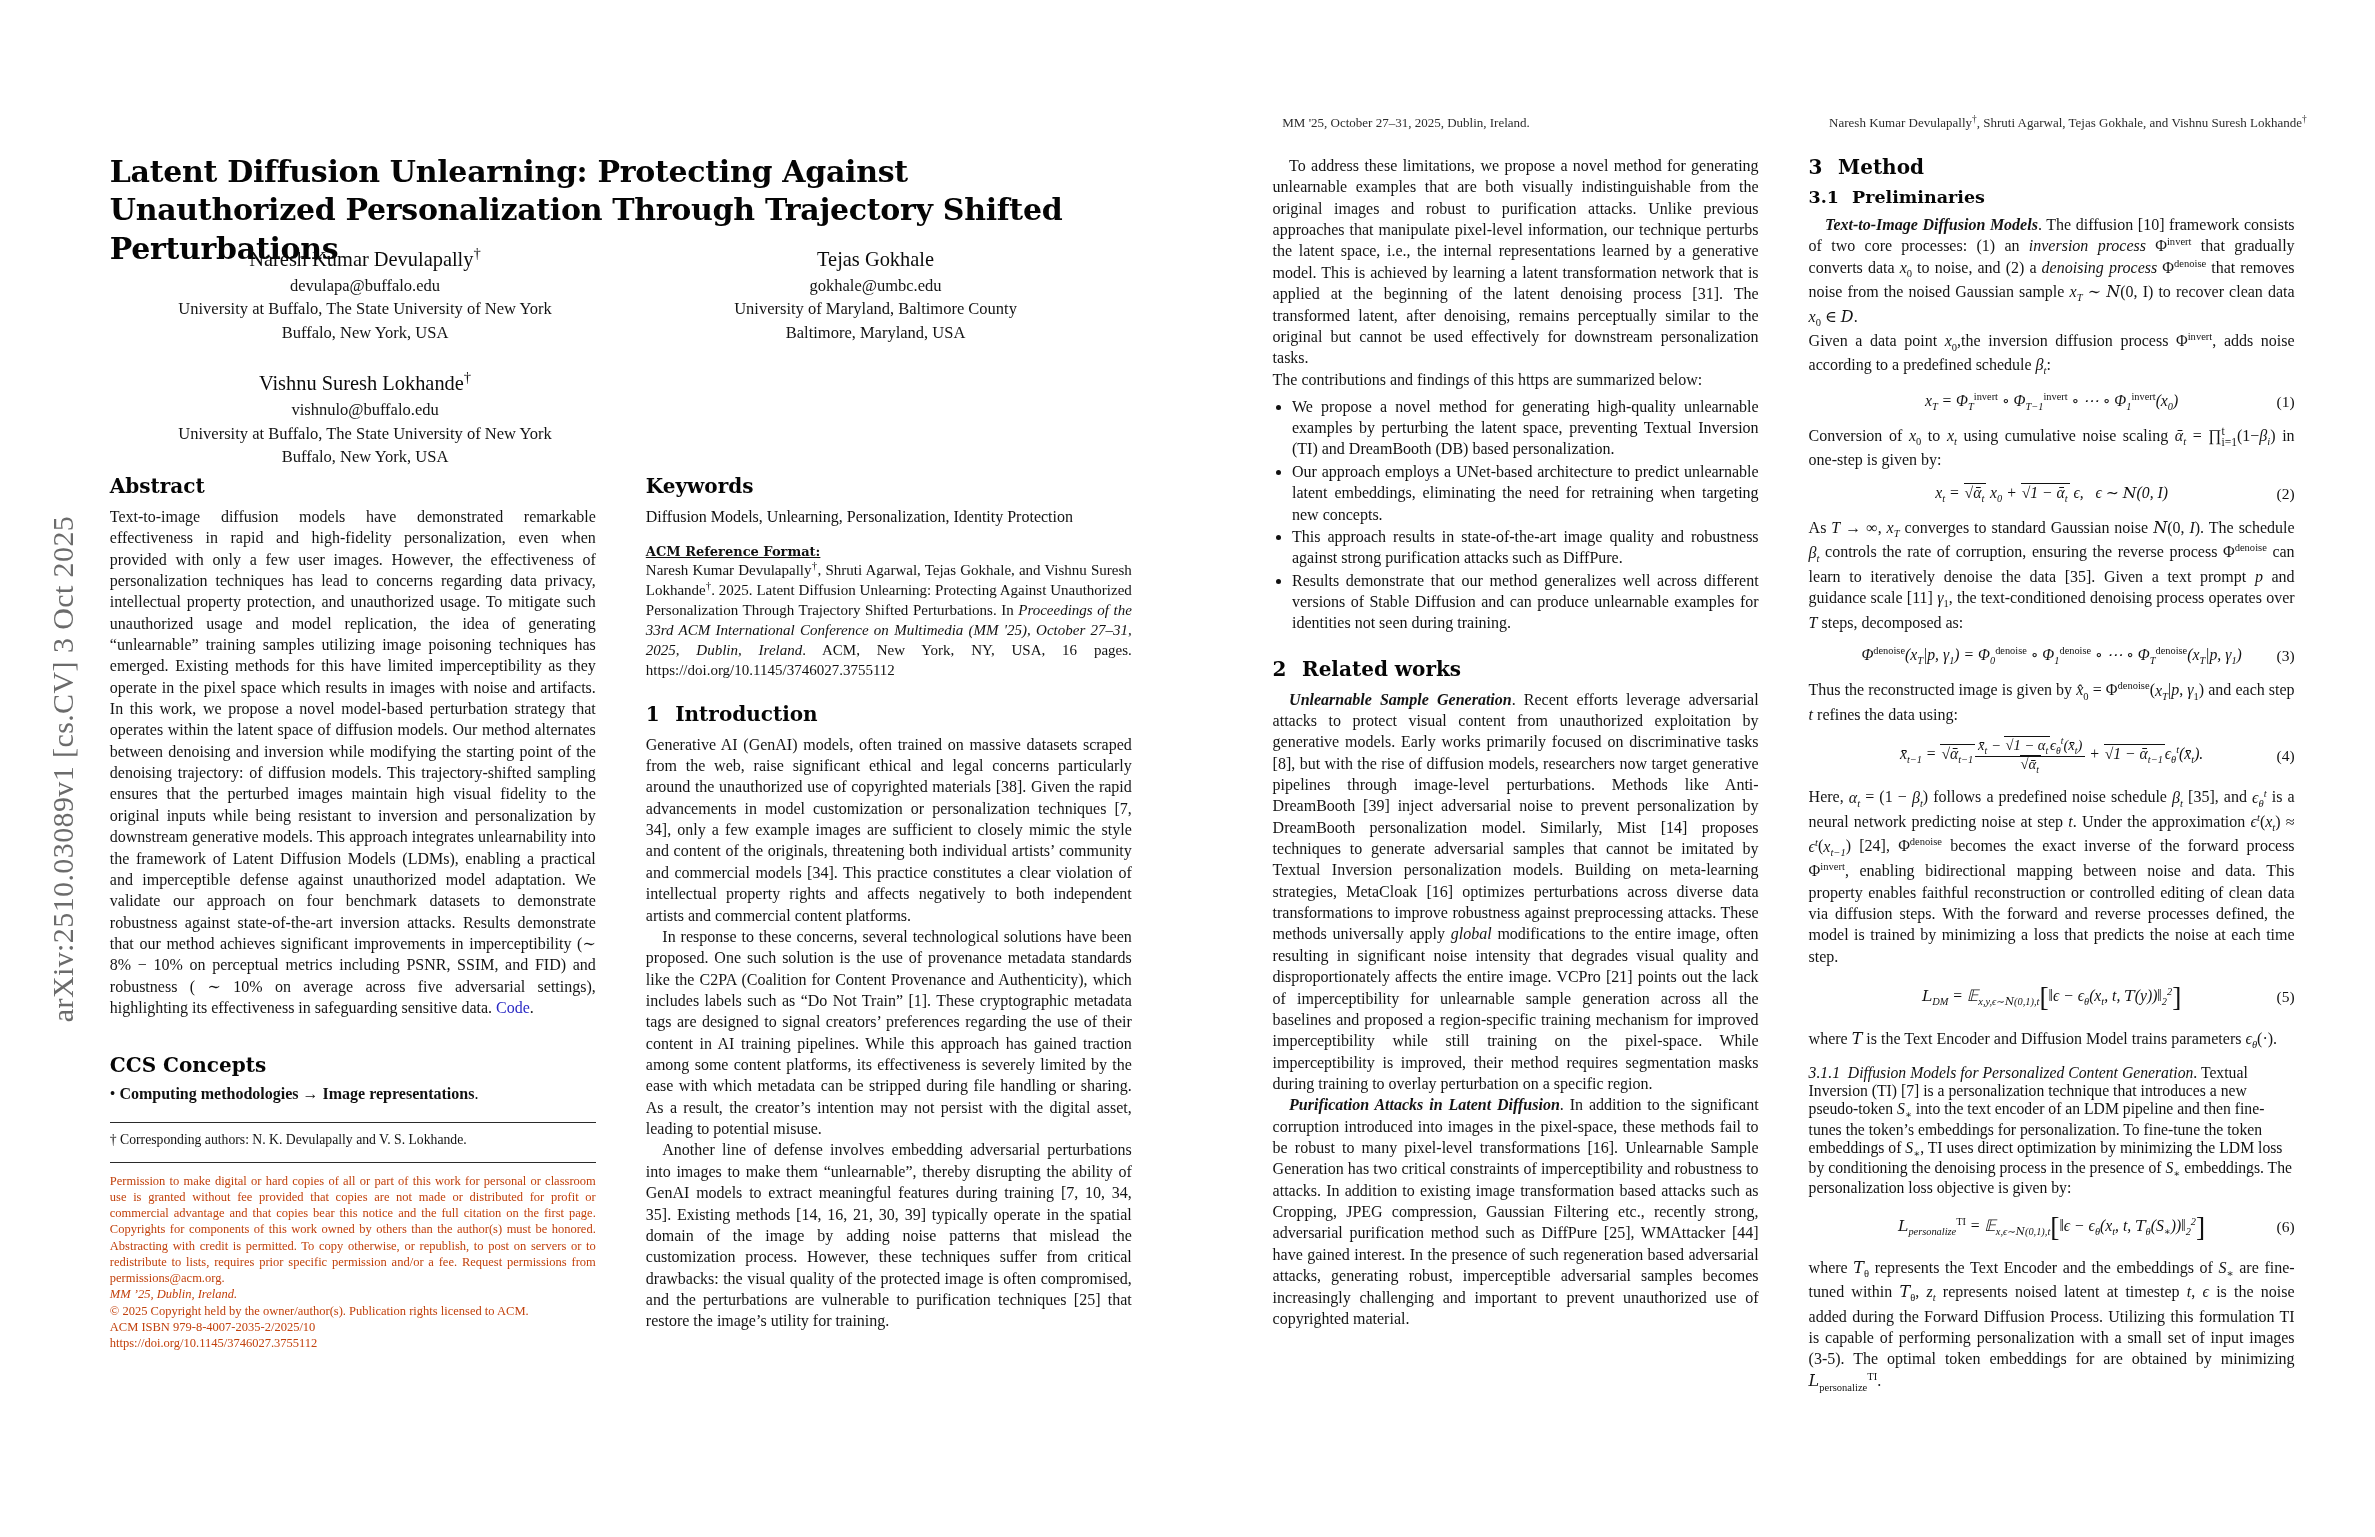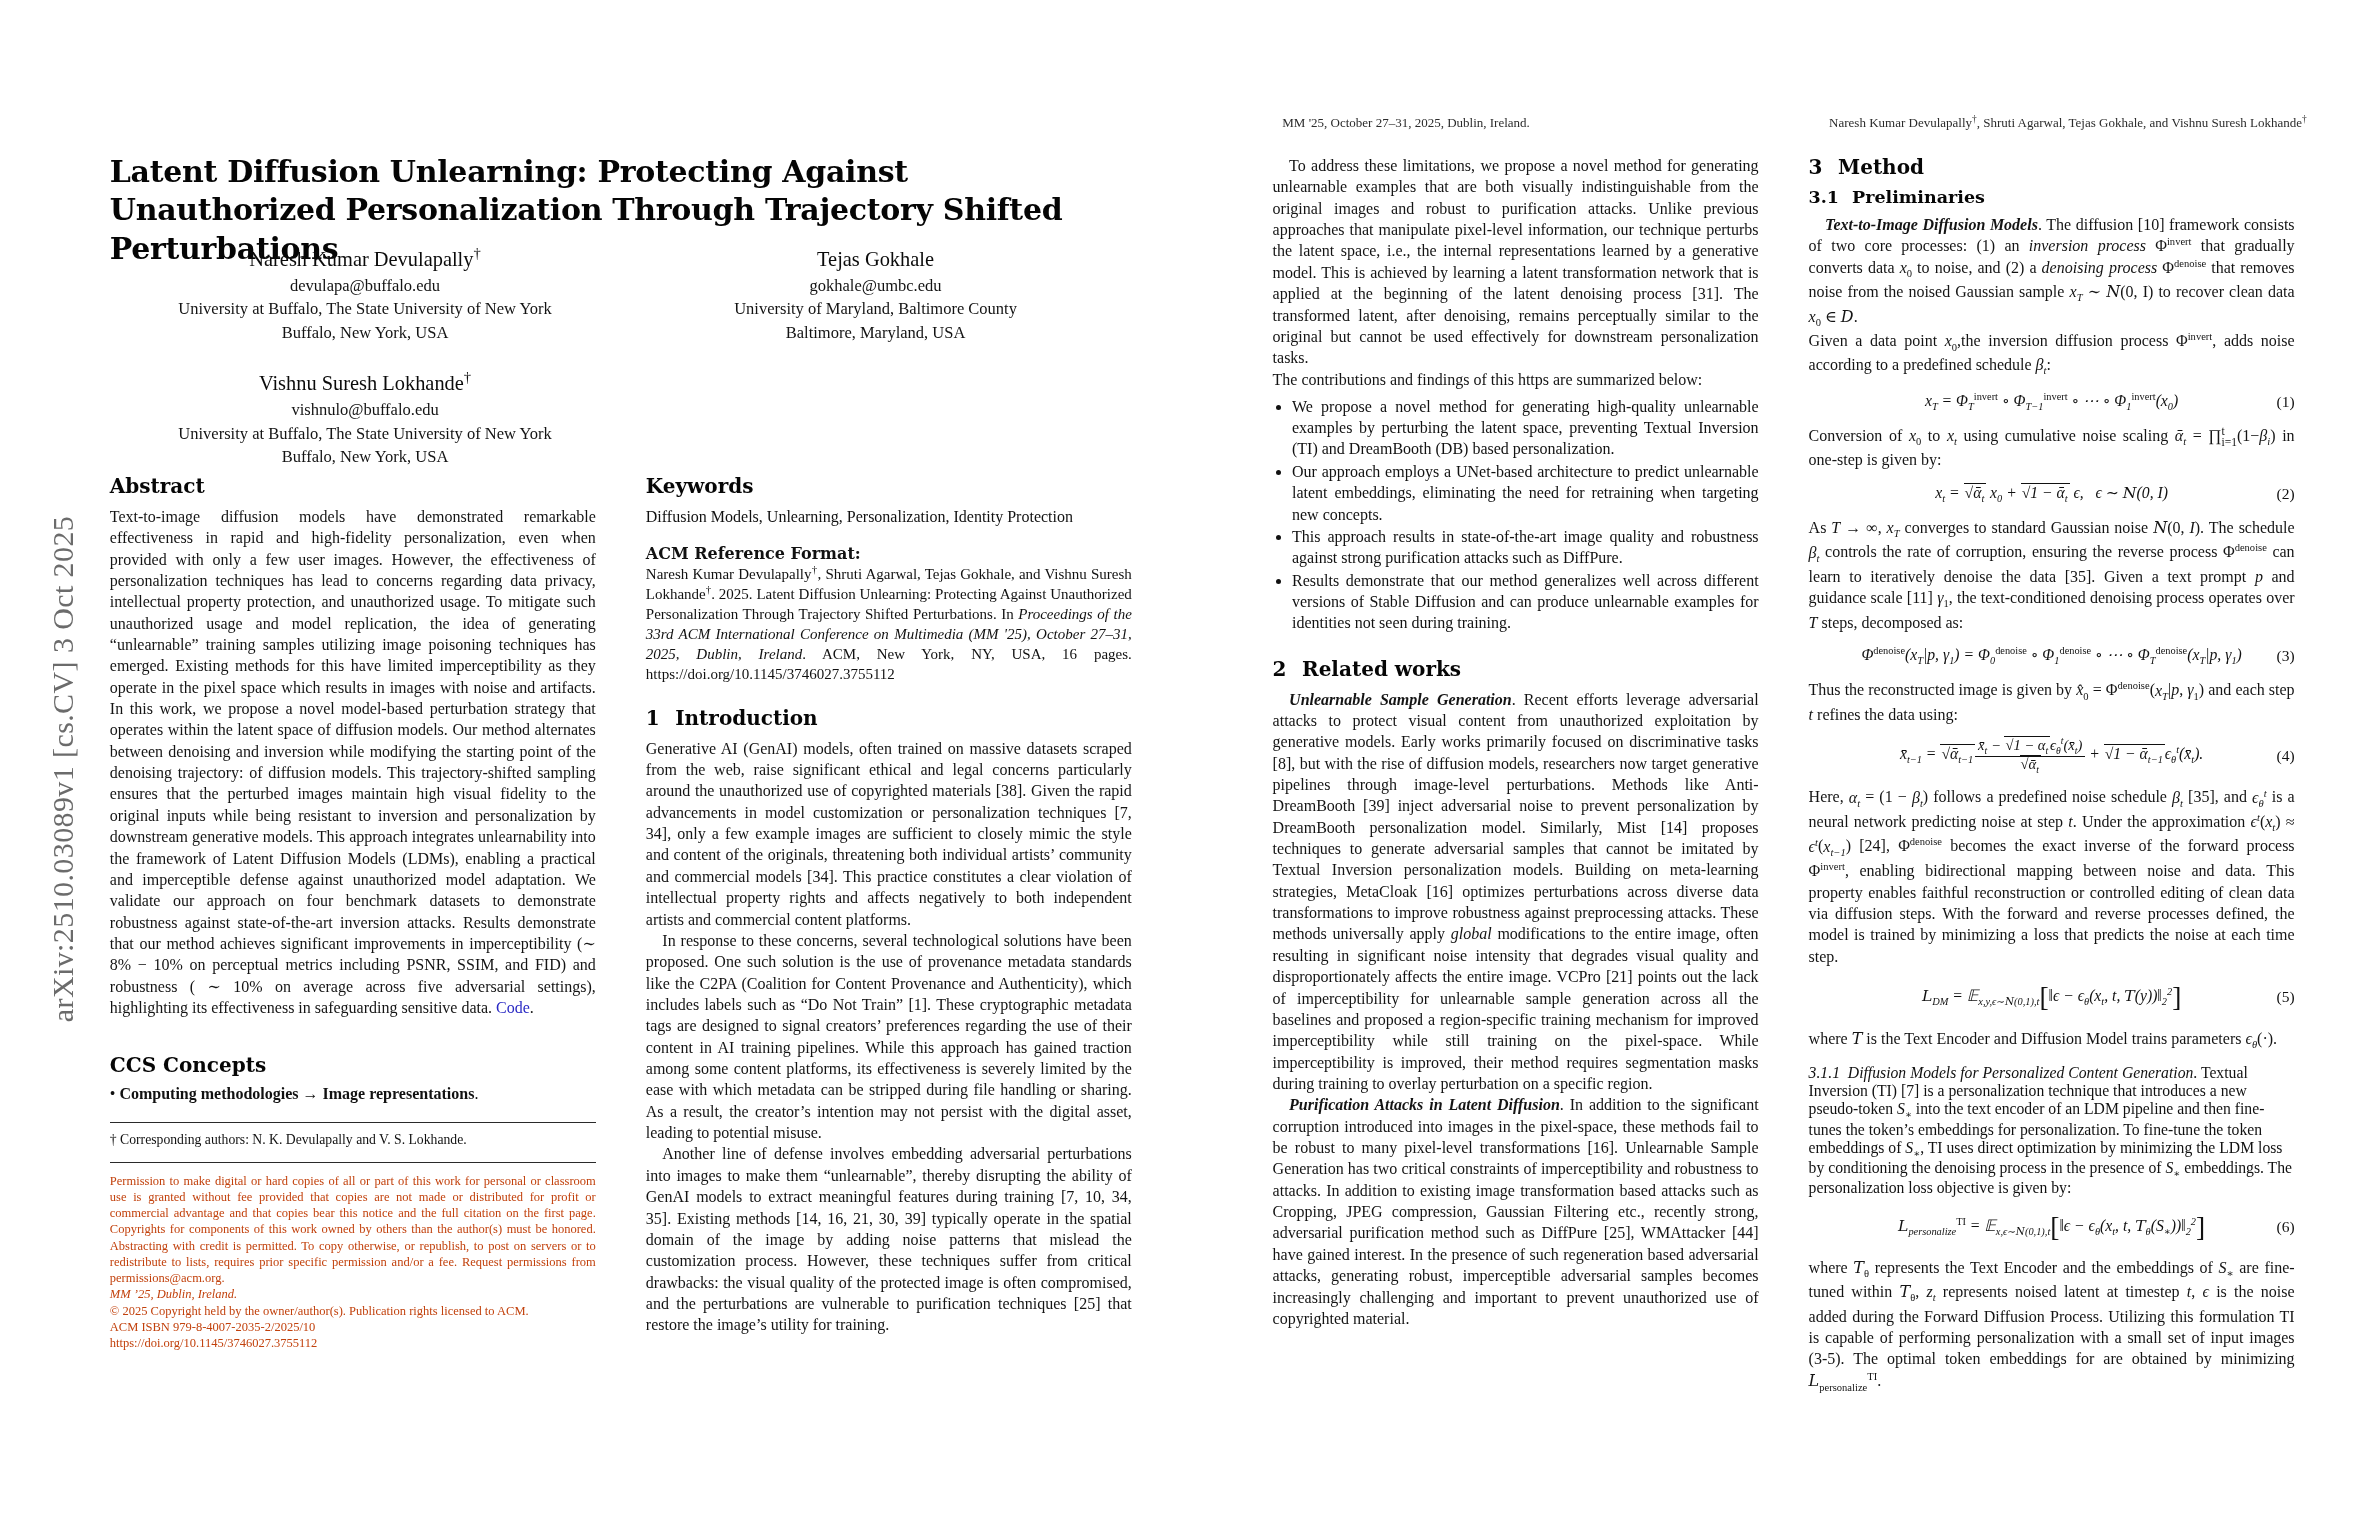--- a/index.html
+++ b/index.html
@@ -136,22 +136,23 @@
     color: #141414;
   }
   p.body + p.body { text-indent: 16.5px; }
   p.nodent { text-indent: 0 !important; }
 
   .kw-line { font-size: 16px; line-height: 1.36; margin: 0; }
 
   .ref-head {
     font-family: "DejaVu Serif", "Liberation Serif", serif;
     font-weight: bold;
-    font-size: 16px;
+    font-size: 13px;
     margin: 16.5px 0 1.9px 0;
+    text-decoration: underline;
   }
   .ref-body {
     font-size: 15px;
     line-height: 1.33;
     margin: 0;
     text-align: justify;
   }
   .ref-body i { font-style: italic; }
 
   .ccs-item { font-size: 16px; margin: 0; }

